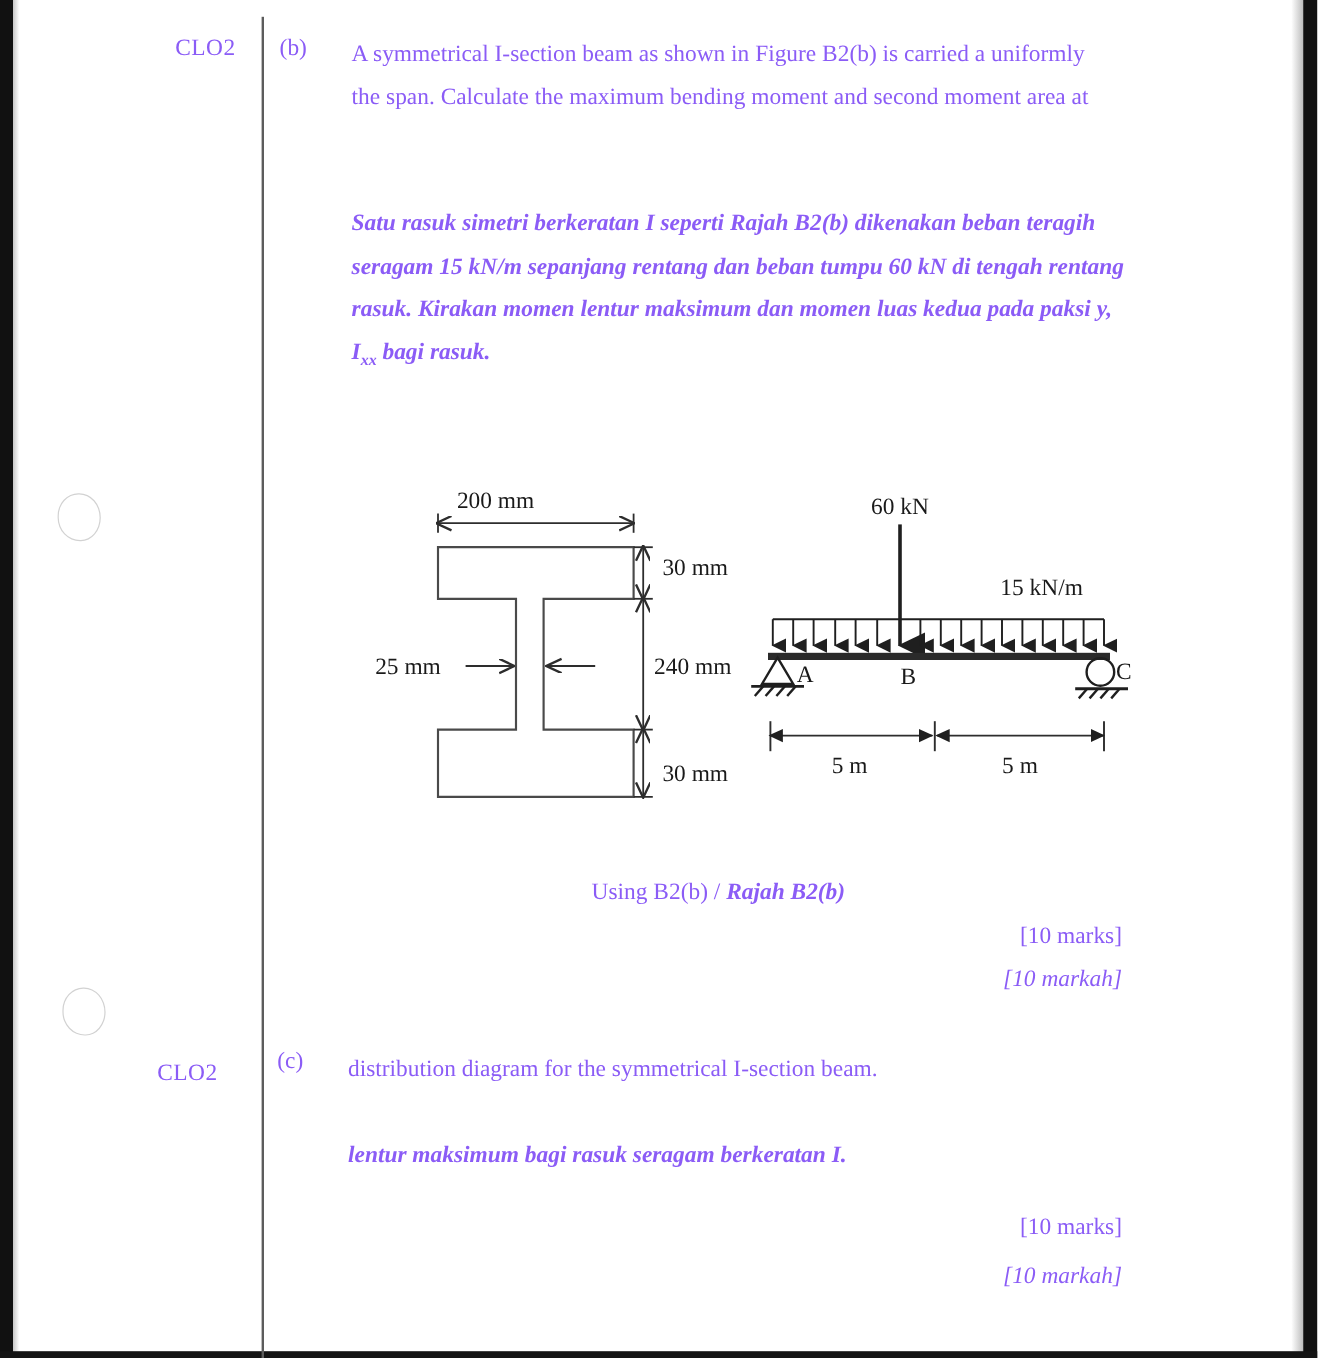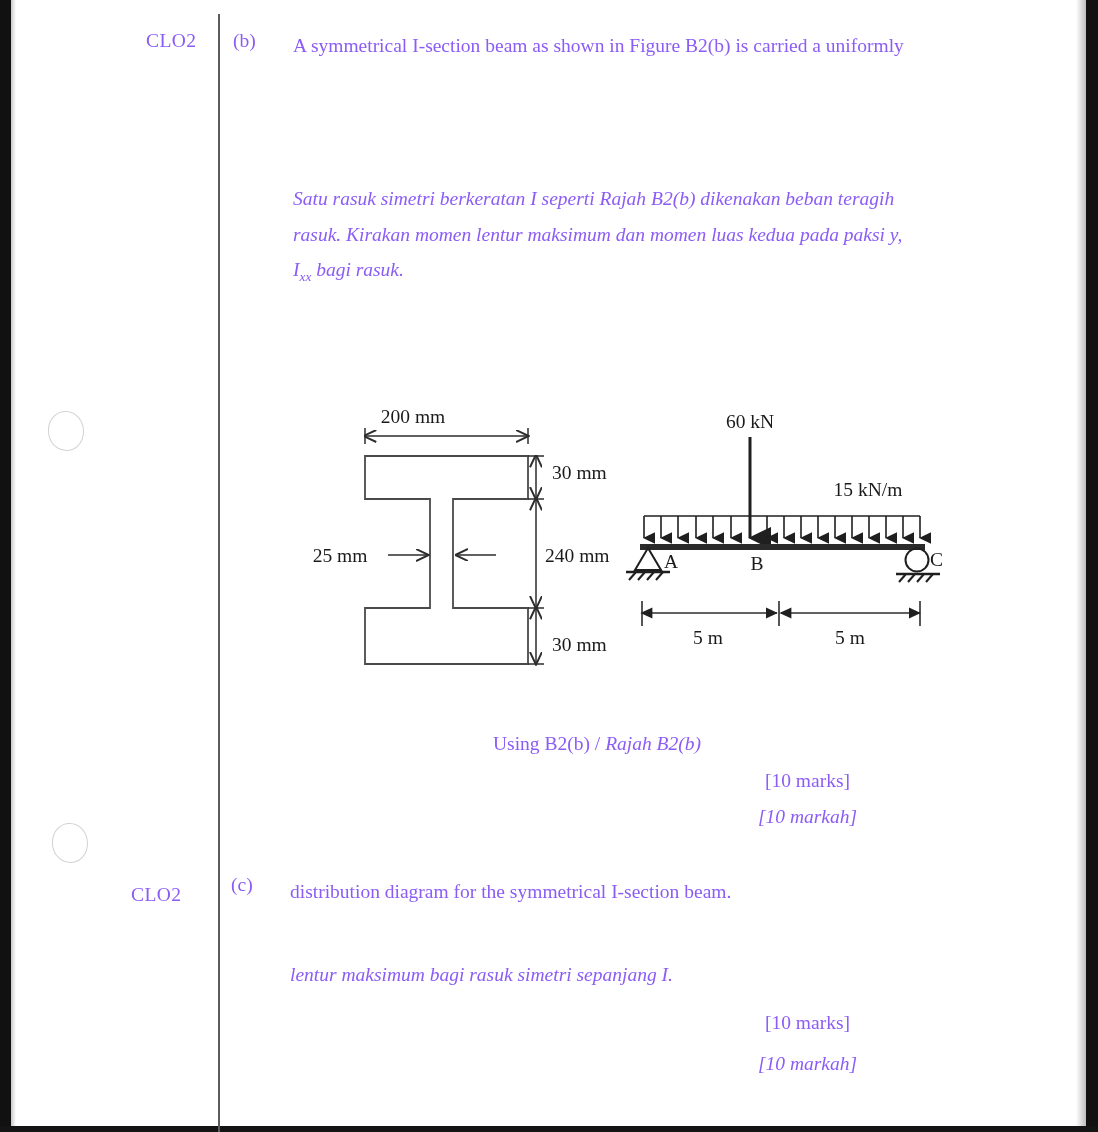--- a/index.html
+++ b/index.html
@@ -80,40 +80,39 @@
   }
   .body {
     position: absolute;
     font-size: 19.5px;
     line-height: 35.5px;
     text-align: justify;
     text-justify: inter-word;
   }
   .body.ital {
     font-style: italic;
-    font-weight: 400;
-    margin-top: 12px;
+    font-weight: 700;
   }
   .body p { margin: 0; }
   .body p.last { text-align: left; }
 
   .marks {
     position: absolute;
     font-size: 19.5px;
-    text-align: center;
+    text-align: right;
     white-space: nowrap;
   }
   .marks.ital { font-style: italic; font-weight: 400; }
 
   .figcap {
     position: absolute;
     font-size: 19.5px;
     white-space: nowrap;
   }
-  .figcap i { font-weight: 400; text-align: center; }
+  .figcap i { font-weight: 700; text-align: center; }
 
   sub { font-size: 0.68em; }
 
   
   .figure {
     position: absolute;
     left: 308px;
     top: 358px;
     width: 670px;
     height: 290px;
@@ -136,24 +135,26 @@
   <div class="punch" style="left:52px; top:823px;"></div>
 
   <div class="divider"></div>
 
   <div class="clo" style="left:146px; top:30px;">CLO2</div>
 
   <div class="partlabel" style="left:233px; top:30px;">(b)</div>
 
   <div class="body" style="left:293px; top:28px; width:645px;">
     <p>A symmetrical I-section beam as shown in Figure B2(b) is carried a uniformly</p>
+    <p>the span. Calculate the maximum bending moment and second moment area at</p>
   </div>
 
   <div class="body ital" style="left:293px; top:169px; width:645px;">
     <p>Satu rasuk simetri berkeratan I seperti Rajah B2(b) dikenakan beban teragih</p>
+    <p>seragam 15 kN/m sepanjang rentang dan beban tumpu 60 kN di tengah rentang</p>
     <p>rasuk. Kirakan momen lentur maksimum dan momen luas kedua pada paksi y,</p>
     <p class="last">I<sub>xx</sub> bagi rasuk.</p>
   </div>
 
   <div class="figure">
     <svg width="670" height="290" viewBox="0 0 670 290" xmlns="http://www.w3.org/2000/svg">
       <defs>
         <marker id="arw" markerWidth="9" markerHeight="9" refX="8" refY="4" orient="auto">
           <path d="M0,0 L8.5,4 L0,8" fill="none" stroke="#2d2d2d" stroke-width="1.3"></path>
         </marker>
@@ -276,19 +277,19 @@
 
   <div class="clo" style="left:131px; top:884px;">CLO2</div>
 
   <div class="partlabel" style="left:231px; top:874px;">(c)</div>
 
   <div class="body" style="left:290px; top:874px; width:645px;">
     <p class="last">distribution diagram for the symmetrical I-section beam.</p>
   </div>
 
   <div class="body ital" style="left:290px; top:945px; width:645px;">
-    <p class="last">lentur maksimum bagi rasuk simetri sepanjang I.</p>
+    <p class="last">lentur maksimum bagi rasuk seragam berkeratan I.</p>
   </div>
 
   <div class="marks" style="left:680px; top:1012px; width:255px;">[10 marks]</div>
   <div class="marks ital" style="left:680px; top:1053px; width:255px;">[10 markah]</div>
 
 </div>
 
 </body></html>

